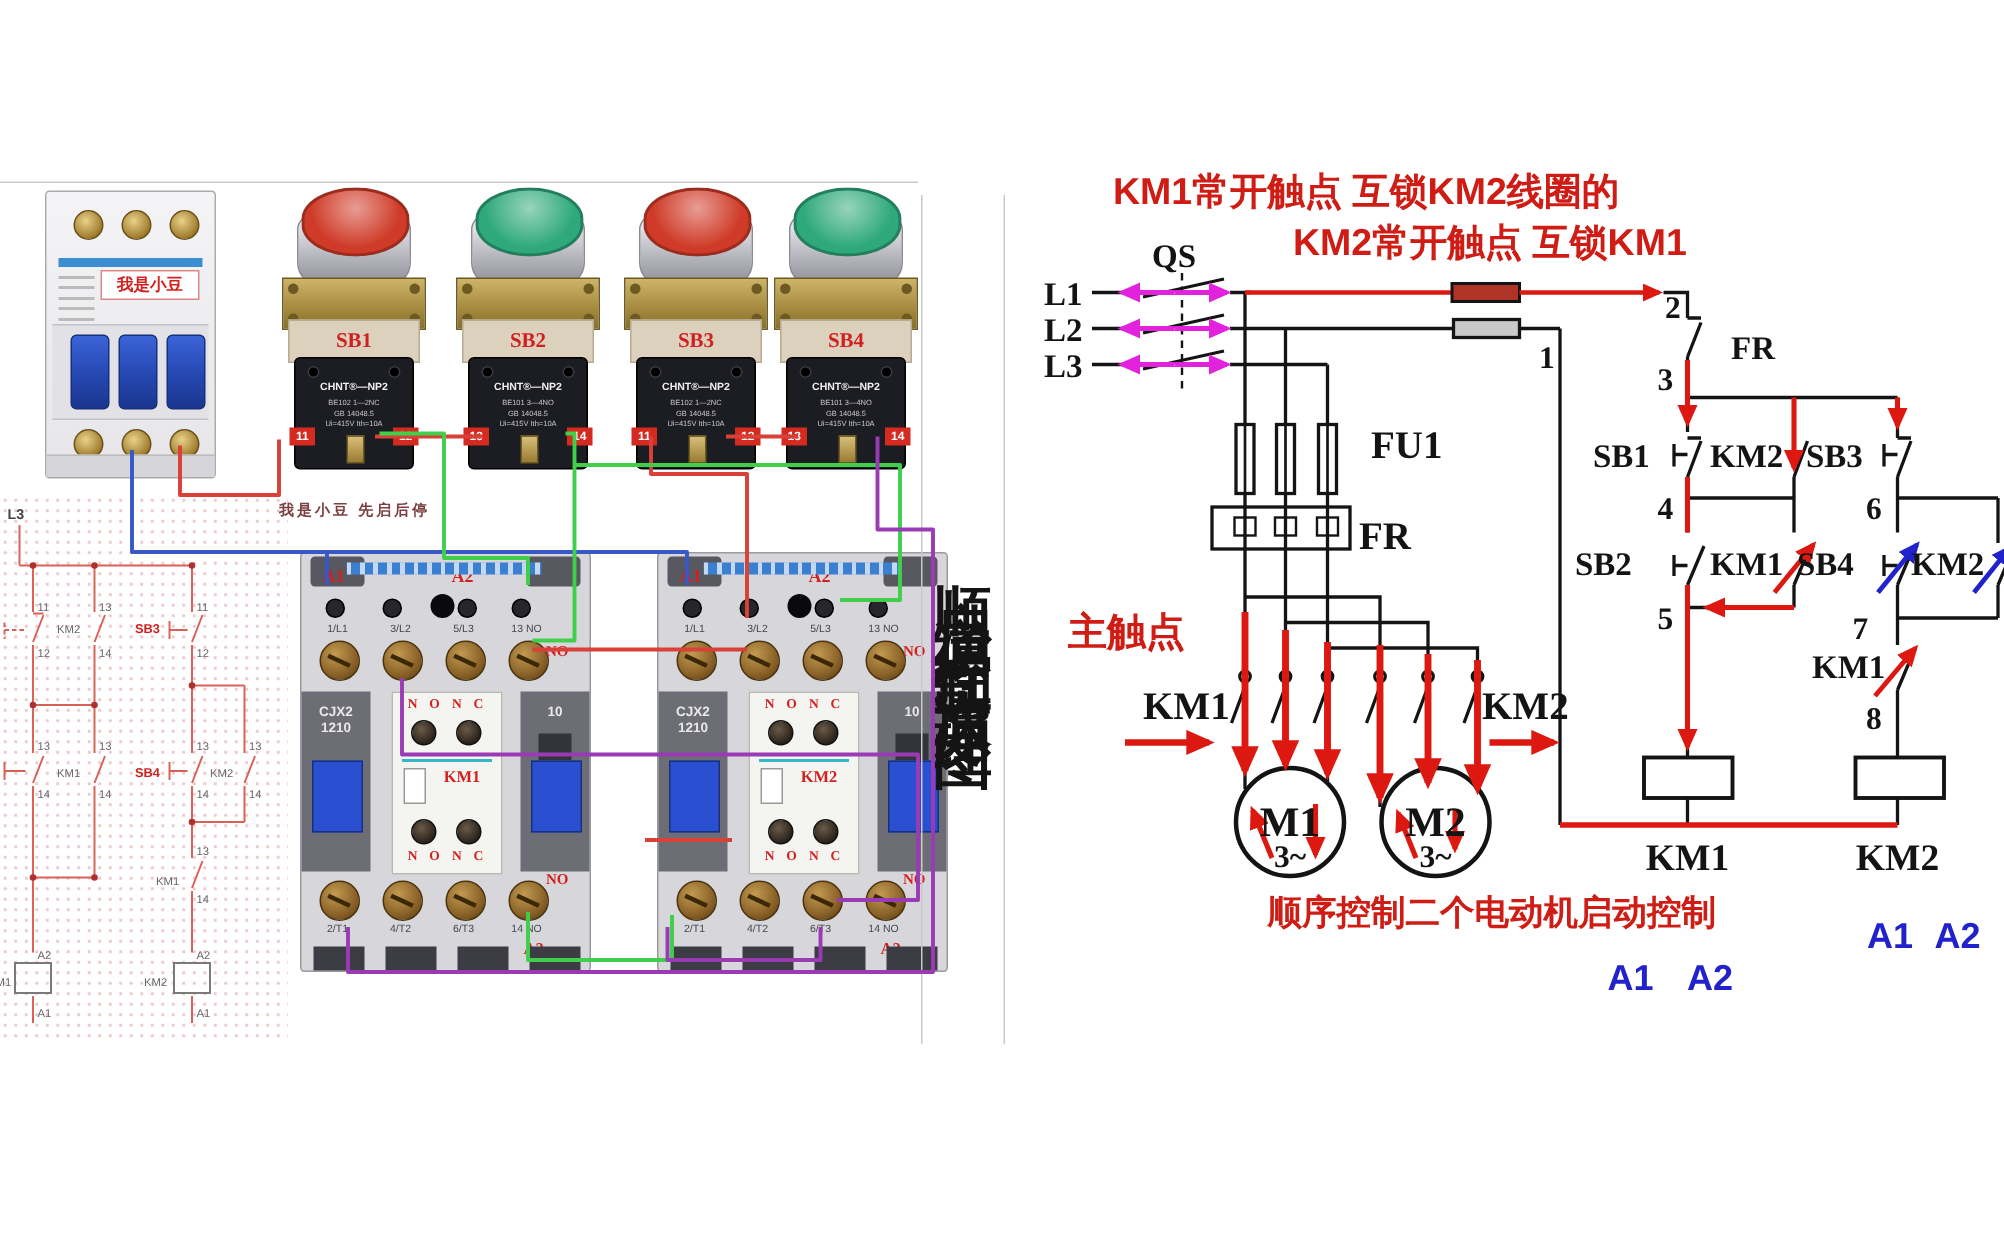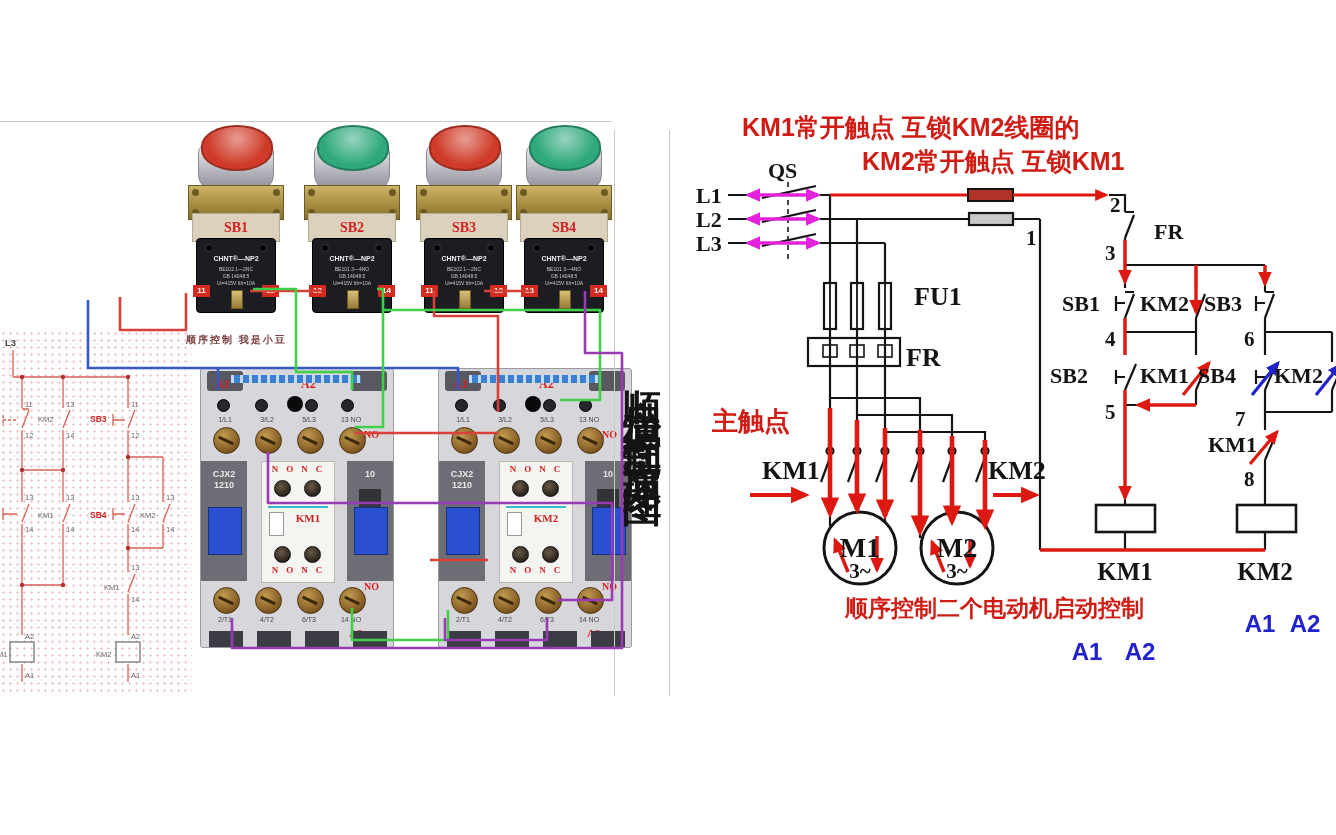--- a/index.html
+++ b/index.html
@@ -173,22 +173,39 @@
       <text x="-8" y="327">KM1</text>
       <text x="96" y="327">KM2</text>
       <text x="5" y="16" font-size="9.5" font-weight="700" fill="#444">L3</text>
     </g>
     <g font-size="8.5" font-weight="700" fill="#cc2222" font-family="Liberation Sans,DejaVu Sans,sans-serif">
       <text x="90" y="92">SB3</text>
       <text x="90" y="188">SB4</text>
     </g>
   </svg>
 
-  <div class="mini-caption">顺序控制 我是小豆</div>
-
+  <div class="mini-caption">我是小豆 先启后停</div>
+
+  <div class="breaker">
+    <span class="brk-screw" style="left:18px;top:12px"></span>
+    <span class="brk-screw" style="left:50px;top:12px"></span>
+    <span class="brk-screw" style="left:82px;top:12px"></span>
+    <div class="brk-stripe"></div>
+    <div class="brk-tag">我是小豆</div>
+    <div class="brk-spec"></div>
+    <div class="brk-mid">
+      <span class="brk-toggle" style="left:12px"></span>
+      <span class="brk-toggle" style="left:44px"></span>
+      <span class="brk-toggle" style="left:76px"></span>
+    </div>
+    <span class="brk-screw" style="left:18px;top:158px"></span>
+    <span class="brk-screw" style="left:50px;top:158px"></span>
+    <span class="brk-screw" style="left:82px;top:158px"></span>
+    <div class="brk-foot"></div>
+  </div>
 
   <div class="pbtn" style="left:188px">
     <div class="pb-bezel"></div>
     <div class="pb-cap" style="--cap: #cf3b28;"></div>
     <div class="pb-plate">
       <i style="left:3px;top:3px"></i>
         <i style="right:3px;top:3px"></i>
         <i style="left:3px;bottom:3px"></i>
         <i style="right:3px;bottom:3px"></i>
     </div>

